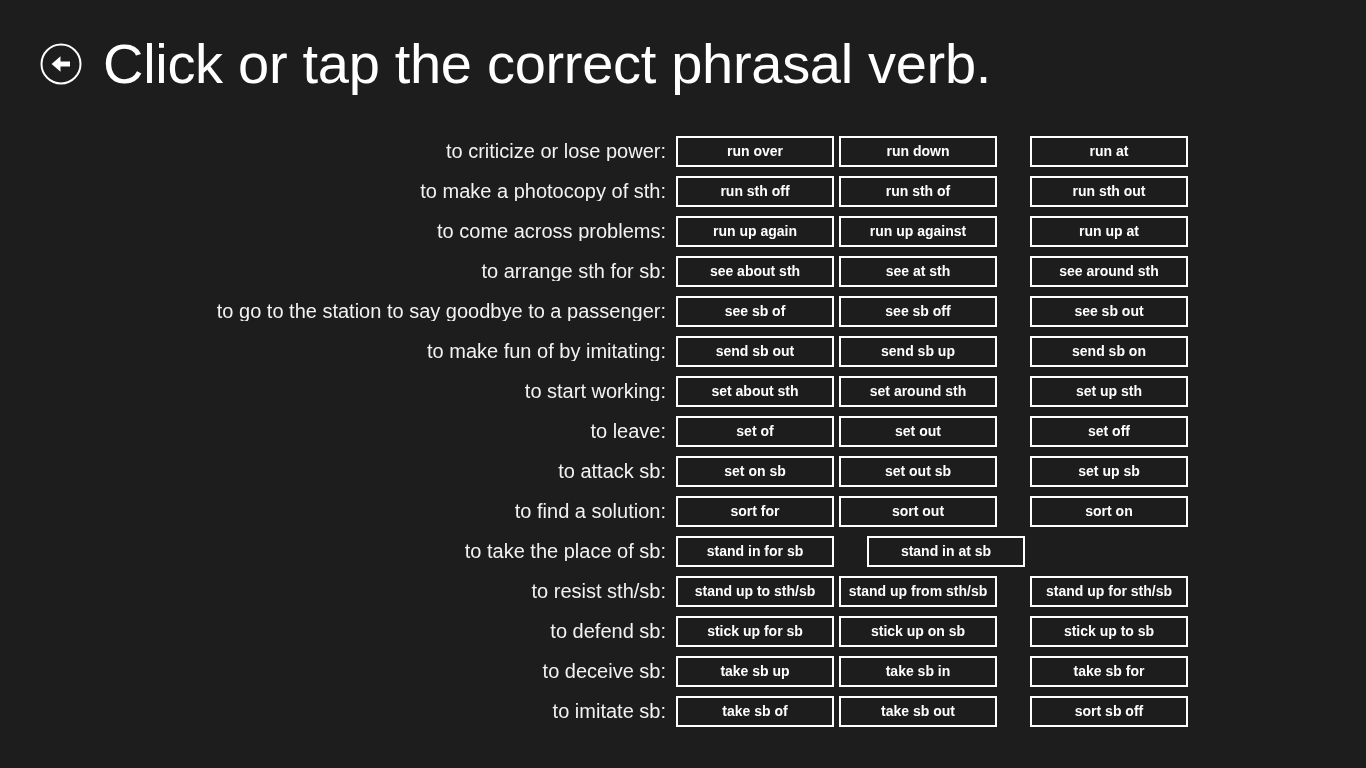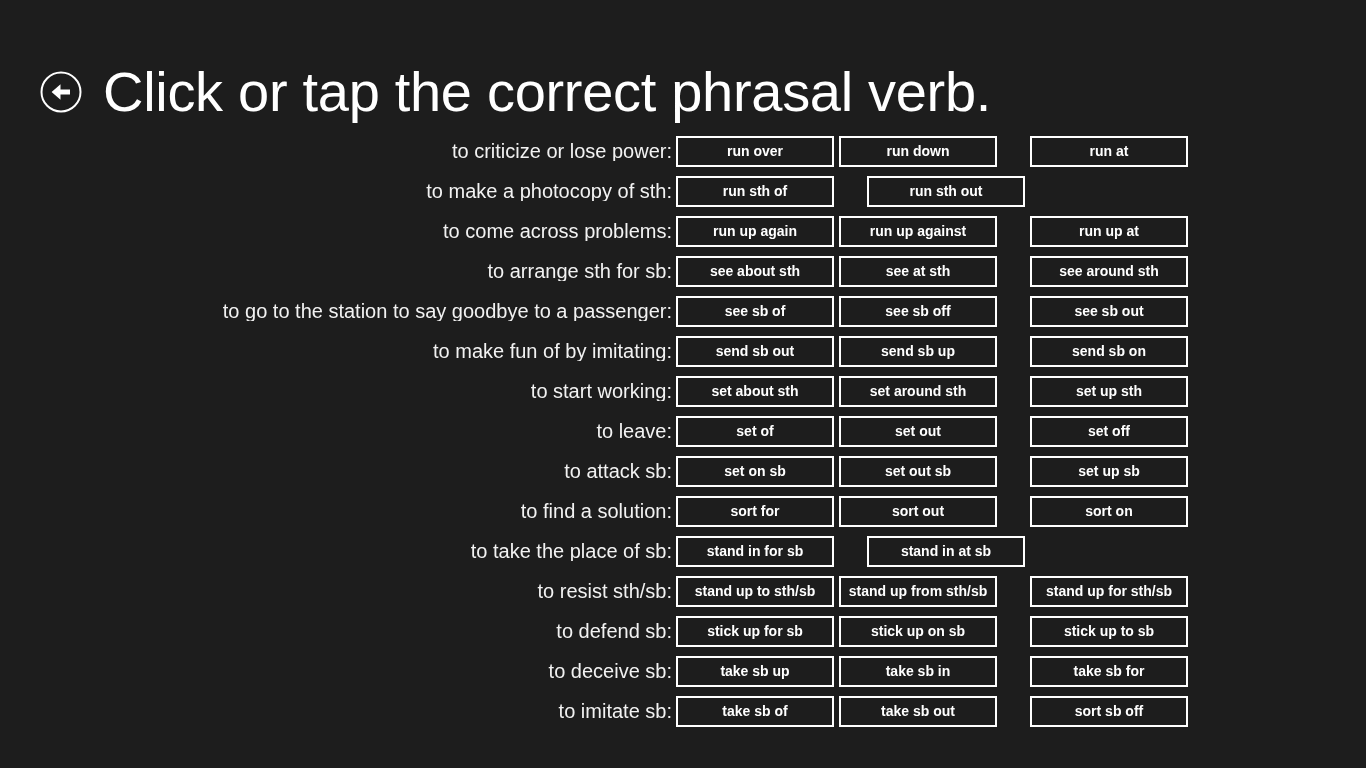--- a/index.html
+++ b/index.html
@@ -19,21 +19,20 @@
 
   
   .header {
     position: absolute;
     left: 0;
     top: 0;
     width: 1366px;
     height: 128px;
     display: flex;
     align-items: center;
-    margin-top: 28px;
   }
 
   .back-button {
     margin-left: 38px;
     width: 46px;
     height: 46px;
     flex: 0 0 auto;
     display: flex;
     align-items: center;
     justify-content: center;
@@ -63,21 +62,21 @@
   .quiz-row {
     display: flex;
     align-items: center;
     height: 40px;
   }
 
   .row-label {
     width: 676px;
     flex: 0 0 676px;
     text-align: right;
-    padding-right: 4px;
+    padding-right: 10px;
     font-size: 20px;
     font-weight: 300;
     line-height: 1;
     color: #f2f2f2;
     white-space: nowrap;
     overflow: hidden;
   }
 
   .options {
     display: flex;
@@ -124,20 +123,21 @@
       <div class="row-label">to criticize or lose power:</div>
       <div class="options">
         <div class="option-button">run over</div>
         <div class="option-button">run down</div>
         <div class="option-button">run at</div>
       </div>
     </div>
     <div class="quiz-row">
       <div class="row-label">to make a photocopy of sth:</div>
       <div class="options">
+        <div class="option-button">run sth off</div>
         <div class="option-button">run sth of</div>
         <div class="option-button">run sth out</div>
       </div>
     </div>
     <div class="quiz-row">
       <div class="row-label">to come across problems:</div>
       <div class="options">
         <div class="option-button">run up again</div>
         <div class="option-button">run up against</div>
         <div class="option-button">run up at</div>

